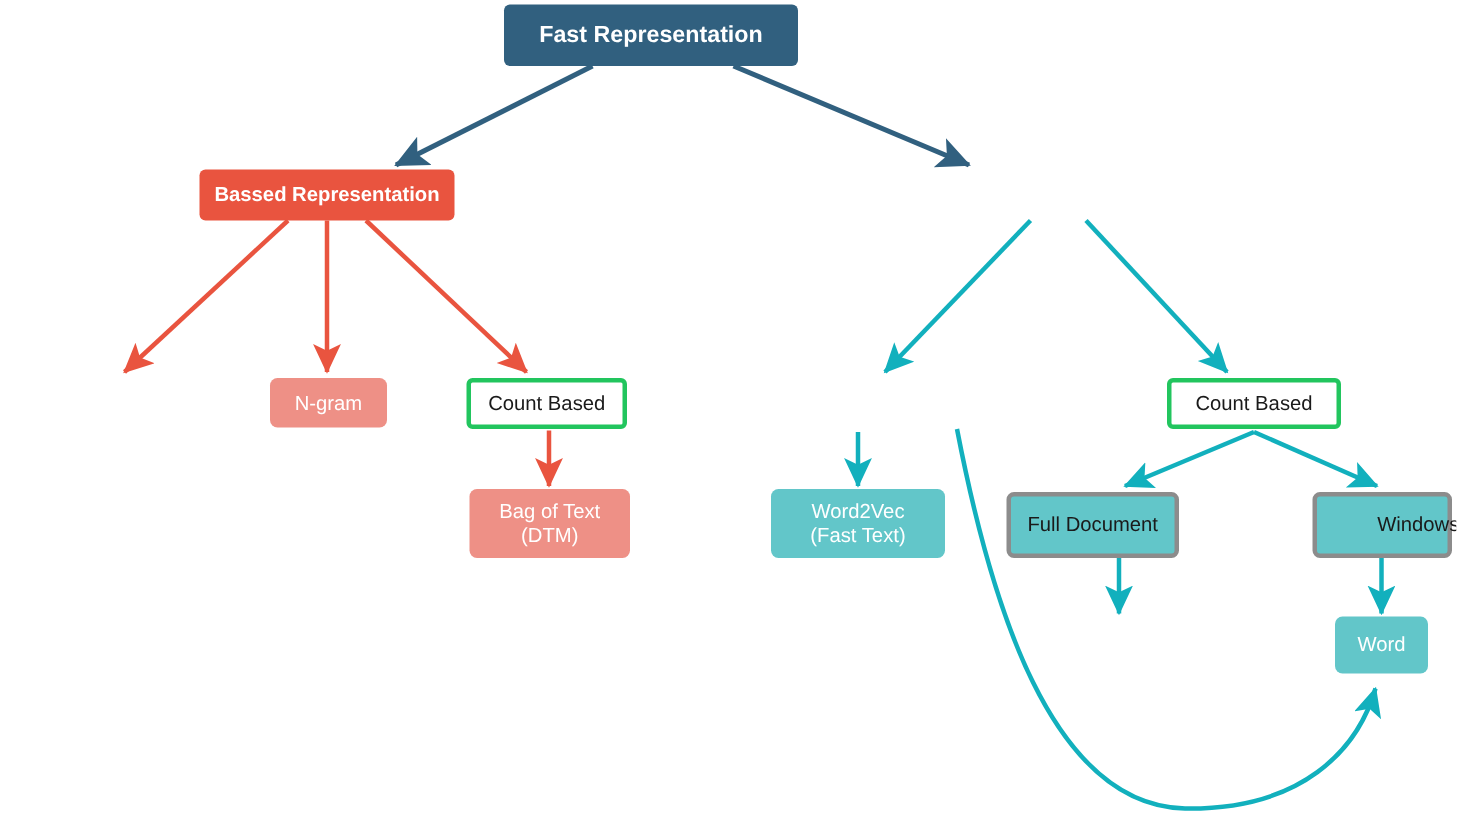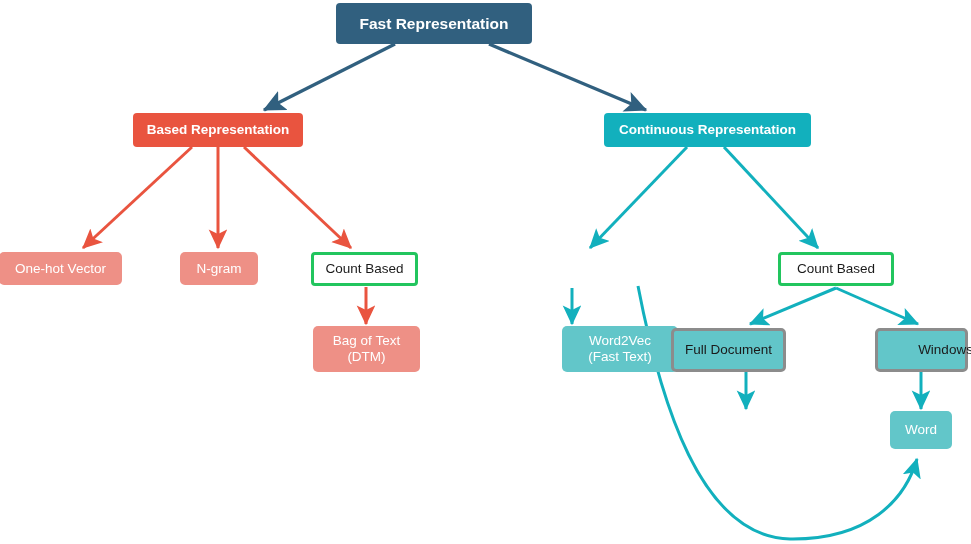--- a/index.html
+++ b/index.html
@@ -133,37 +133,35 @@
 
     <line x1="746" y1="372" x2="746" y2="409" stroke="#12b0bd" stroke-width="3" marker-end="url(#ah-teal)"></line>
 
     <line x1="921" y1="372" x2="921" y2="409" stroke="#12b0bd" stroke-width="3" marker-end="url(#ah-teal)"></line>
 
     <path d="M 638,286 C 660,400 700,537 790,539 C 868,540 905,500 917,459" fill="none" stroke="#12b0bd" stroke-width="3" marker-end="url(#ah-teal)"></path>
   </svg>
 
   <div class="node n-root" style="left:336px; top:3px; width:196px; height:41px;">Fast Representation</div>
 
-  <div class="node n-red-strong" style="left:133px; top:113px; width:170px; height:34px;">Based Representation</div>
+  <div class="node n-red-strong" style="left:133px; top:113px; width:170px; height:34px;">Bassed Representation</div>
 
-  <div class="node n-teal-strong" style="left:604px; top:113px; width:207px; height:34px;">Continuous Representation</div>
 
-  <div class="node n-salmon" style="left:-1px; top:252px; width:123px; height:33px;">One-hot Vector</div>
 
   <div class="node n-salmon" style="left:180px; top:252px; width:78px; height:33px;">N-gram</div>
 
   <div class="node n-outline" style="left:311px; top:252px; width:107px; height:34px;">Count Based</div>
 
   <div class="node n-salmon" style="left:313px; top:326px; width:107px; height:46px;">Bag of Text
 (DTM)</div>
 
 
   <div class="node n-outline" style="left:778px; top:252px; width:116px; height:34px;">Count Based</div>
 
-  <div class="node n-teal-light" style="left:514px; top:326px; width:116px; height:46px;margin-left:48px;">Word2Vec
+  <div class="node n-teal-light" style="left:514px; top:326px; width:116px; height:46px;">Word2Vec
 (Fast Text)</div>
 
   <div class="node n-teal-gray" style="left:671px; top:328px; width:115px; height:44px;">Full Document</div>
 
   <div class="node n-teal-gray" style="left:875px; top:328px; width:93px; height:44px;padding-left:48px;">Windows</div>
 
 
   <div class="node n-teal-light" style="left:890px; top:411px; width:62px; height:38px;">Word</div>
 
 </div>

